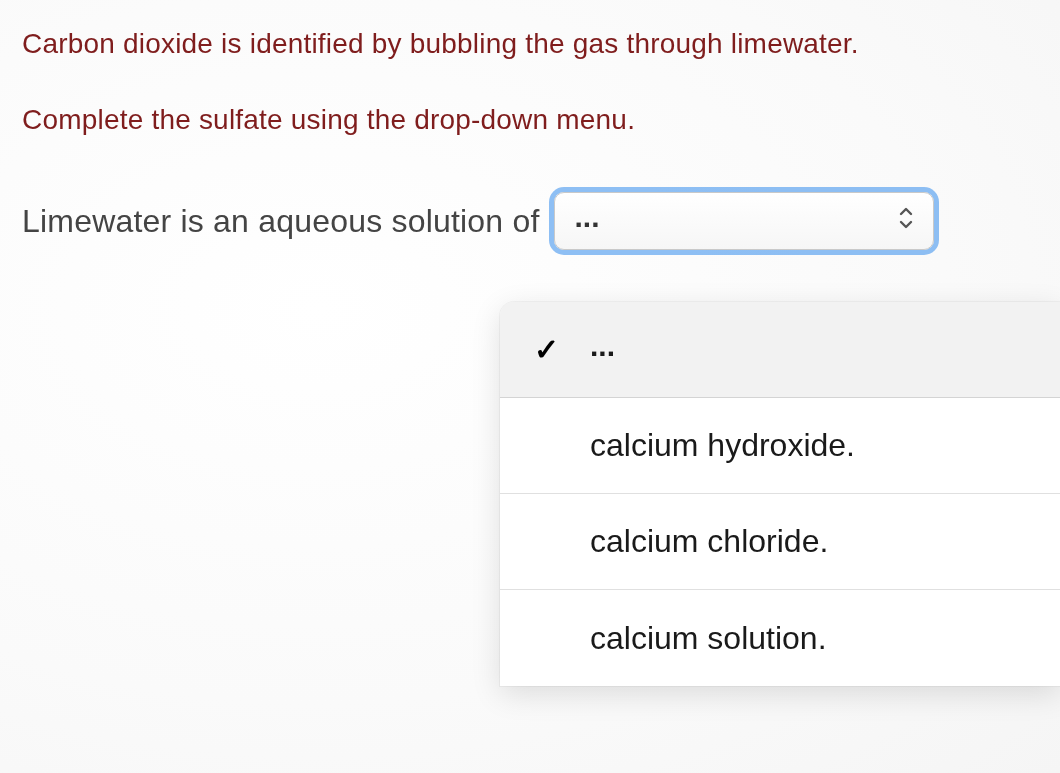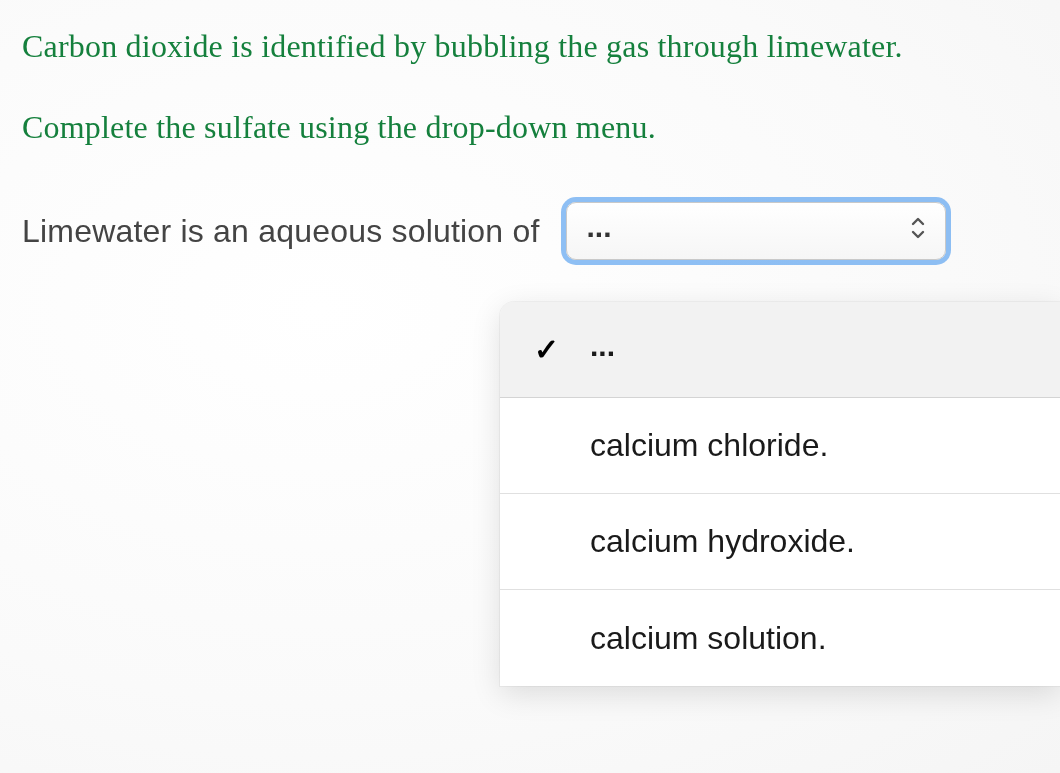--- a/index.html
+++ b/index.html
@@ -11,30 +11,29 @@
       font-family: -apple-system, BlinkMacSystemFont, "Segoe UI", Helvetica, Arial, sans-serif;
       background: #ffffff;
       background: radial-gradient(ellipse at 30% 40%, #ffffff 0%, #fafafa 60%, #f5f5f5 100%);
       width: 1060px;
       height: 773px;
       overflow: hidden;
       padding: 28px 0 0 22px;
       color: #3a3a3a;
     }
     .question-line {
-      font-size: 32px;
-      color: #15803d;
+      font-size: 28px;
+      color: #7f1d1d;
       margin-bottom: 44px;
       letter-spacing: 0.2px;
-      font-family: Liberation Serif, serif;
     }
     .sentence-row {
       display: flex;
       align-items: center;
-      gap: 26px;
+      gap: 14px;
       margin-bottom: 50px;
       margin-top: 56px;
     }
     .sentence-text {
       font-size: 32px;
       color: #444444;
       letter-spacing: 0.2px;
     }
     .dropdown-wrap {
       position: relative;
@@ -140,23 +139,23 @@
 
 <div class="dropdown-menu">
   <div class="dropdown-option">
     <span class="check-slot">
       <span class="check-mark">✓</span>
     </span>
     <span class="option-label">...</span>
   </div>
   <div class="dropdown-option">
     <span class="check-slot"></span>
-    <span class="option-label">calcium chloride.</span>
+    <span class="option-label">calcium hydroxide.</span>
   </div>
   <div class="dropdown-option">
     <span class="check-slot"></span>
-    <span class="option-label">calcium hydroxide.</span>
+    <span class="option-label">calcium chloride.</span>
   </div>
   <div class="dropdown-option">
     <span class="check-slot"></span>
     <span class="option-label">calcium solution.</span>
   </div>
 </div>
 
 </body></html>

